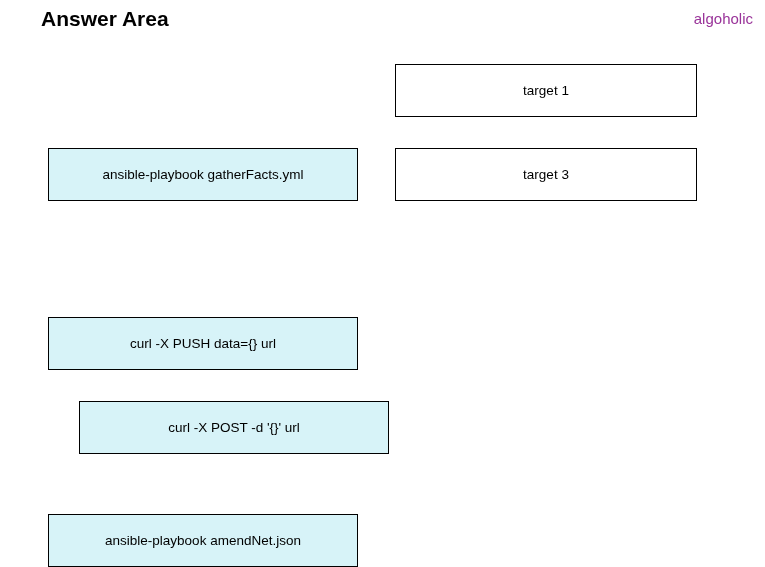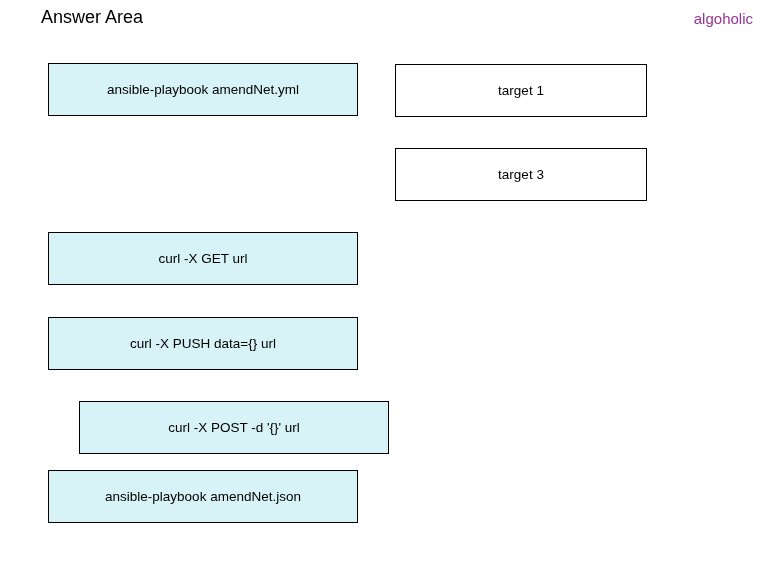--- a/index.html
+++ b/index.html
@@ -12,22 +12,22 @@
     width: 765px;
     height: 567px;
     background: #ffffff;
     font-family: "Liberation Sans", sans-serif;
     overflow: hidden;
   }
   .title {
     position: absolute;
     left: 41px;
     top: 7px;
-    font-size: 18px;
-    font-weight: normal;
+    font-size: 21px;
+    font-weight: bold;
     color: #000000;
   }
   .watermark {
     position: absolute;
     right: 12px;
     top: 10px;
     font-size: 15px;
     color: #993399;
   }
   .box {
@@ -43,51 +43,48 @@
   }
   .src {
     left: 48px;
     width: 310px;
     height: 53px;
     background: #d7f3f8;
     cursor: grab;
   }
   .tgt {
     left: 395px;
-    width: 252px;
+    width: 302px;
     height: 53px;
     background: #ffffff;
   }
   .src-0 { top: 63px; }
   .src-1 { top: 148px; }
   .src-2 { top: 232px; }
   .src-3 { top: 317px; align-items: center; }
   .src-4 { top: 401px; margin-left: 31px; }
-  .src-5 { top: 470px; }
+  .src-5 { top: 514px; }
   .tgt-0 { top: 64px; }
   .tgt-1 { top: 148px; }
   .tgt-2 { top: 232px; }
   .tgt-3 { top: 317px; }
   .box-label {
     pointer-events: none;
   }
 </style>
 </head>
 <body>
 
 <div class="canvas">
 
   <div class="title">Answer Area</div>
   <div class="watermark">algoholic</div>
 
-  <div class="box src src-0">
-    <span class="box-label">ansible-playbook amendNet.yml</span>
-  </div>
-  <div class="box src src-2">
-    <span class="box-label">curl -X GET url</span>
+  <div class="box src src-1">
+    <span class="box-label">ansible-playbook gatherFacts.yml</span>
   </div>
   <div class="box src src-3">
     <span class="box-label">curl -X PUSH data={} url</span>
   </div>
   <div class="box src src-4">
     <span class="box-label">curl -X POST -d '{}' url</span>
   </div>
   <div class="box src src-5">
     <span class="box-label">ansible-playbook amendNet.json</span>
   </div>

